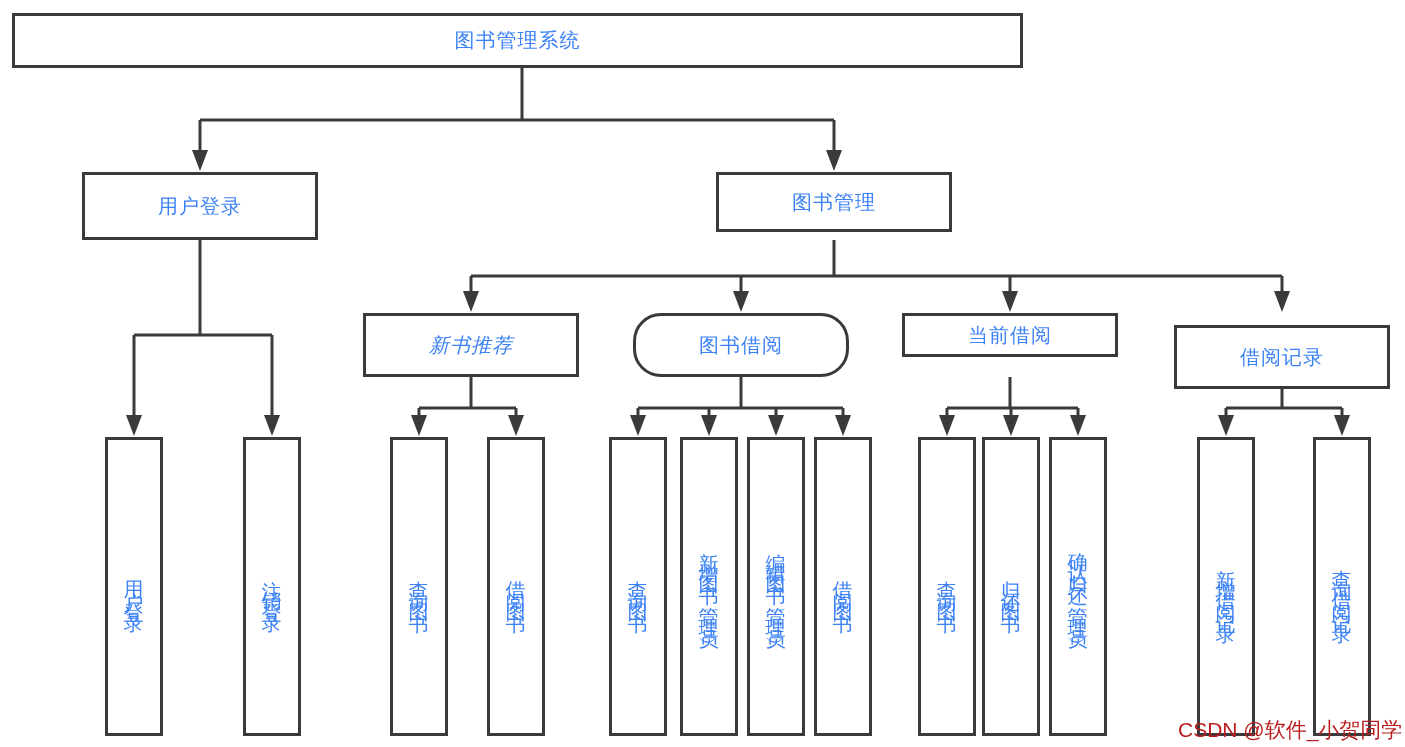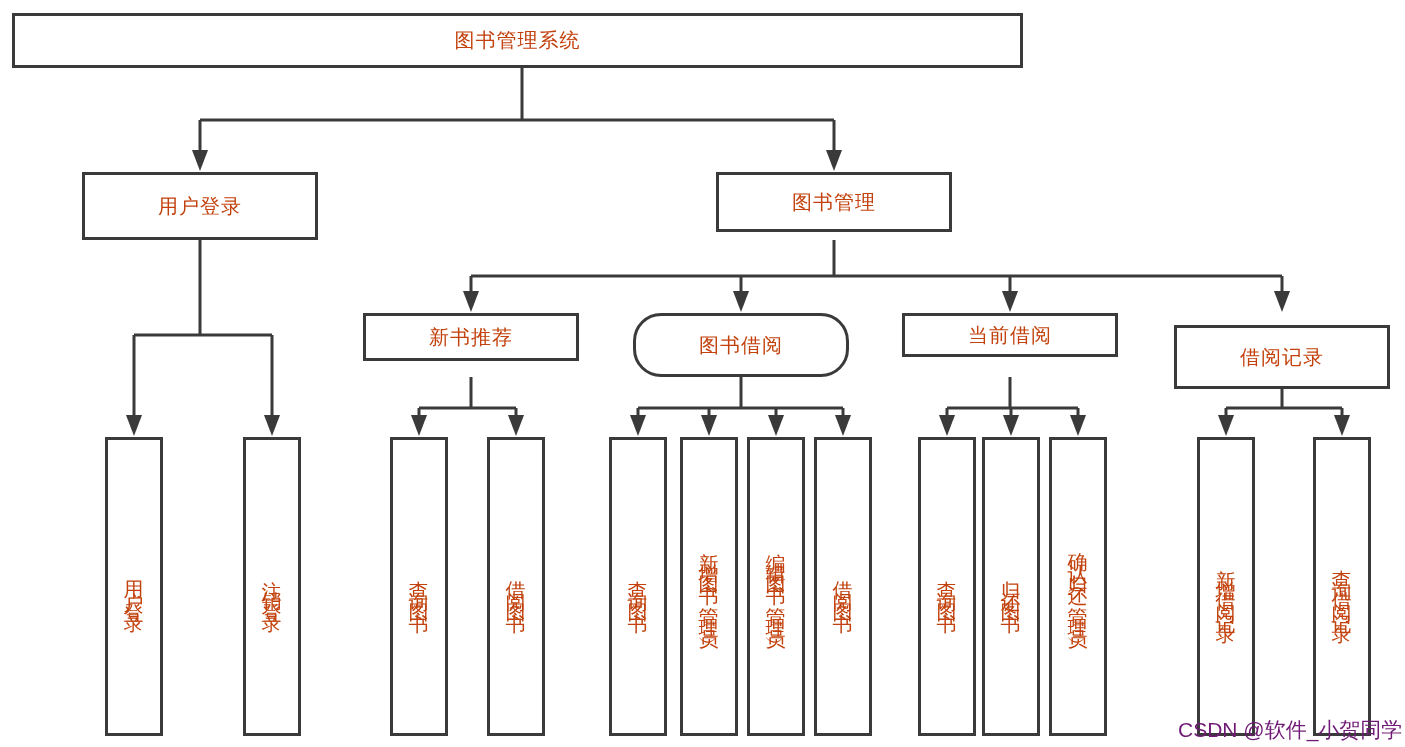--- a/index.html
+++ b/index.html
@@ -18,41 +18,41 @@
     pointer-events: none;
   }
   .node {
     position: absolute;
     box-sizing: border-box;
     border: 3px solid #3a3a3a;
     background: #ffffff;
     display: flex;
     align-items: center;
     justify-content: center;
-    color: #c2410c;
+    color: #3b82f6;
     z-index: 2;
   }
   .h-label {
     font-size: 20px;
     letter-spacing: 1px;
     white-space: nowrap;
   }
   .v-label {
     writing-mode: vertical-rl;
     text-orientation: mixed;
     font-size: 20px;
     letter-spacing: 11px;
     line-height: 1;
     white-space: nowrap;
   }
   
   .n-root  { left: 12px;   top: 13px;  width: 1011px; height: 55px; }
   .n-l2-a  { left: 82px;   top: 172px; width: 236px;  height: 68px; }
   .n-l2-b  { left: 716px;  top: 172px; width: 236px;  height: 60px; }
-  .n-l3-0  { left: 363px;  top: 313px; width: 216px;  height: 48px; }
+  .n-l3-0  { left: 363px;  top: 313px; width: 216px;  height: 64px; font-style: italic; }
   .n-l3-1  { left: 633px;  top: 313px; width: 216px;  height: 64px; border-radius: 28px; }
   .n-l3-2  { left: 902px;  top: 313px; width: 216px;  height: 44px; }
   .n-l3-3  { left: 1174px; top: 313px; width: 216px;  height: 64px; margin-top: 12px; }
   .leaf    { top: 437px; width: 58px; height: 299px; }
   .lf-0  { left: 105px; }
   .lf-1  { left: 243px; }
   .lf-2  { left: 390px; }
   .lf-3  { left: 487px; }
   .lf-4  { left: 609px; }
   .lf-5  { left: 680px; }
@@ -61,21 +61,21 @@
   .lf-8  { left: 918px; }
   .lf-9  { left: 982px; }
   .lf-10 { left: 1049px; }
   .lf-11 { left: 1197px; }
   .lf-12 { left: 1313px; }
   .watermark {
     position: absolute;
     left: 1178px;
     top: 716px;
     font-size: 21px;
-    color: #701a75;
+    color: #b91c1c;
     white-space: nowrap;
     z-index: 3;
   }
 </style>
 </head>
 <body>
 
 <div class="canvas">
 
   <svg class="connector-layer" viewBox="0 0 1405 747" aria-hidden="true">

